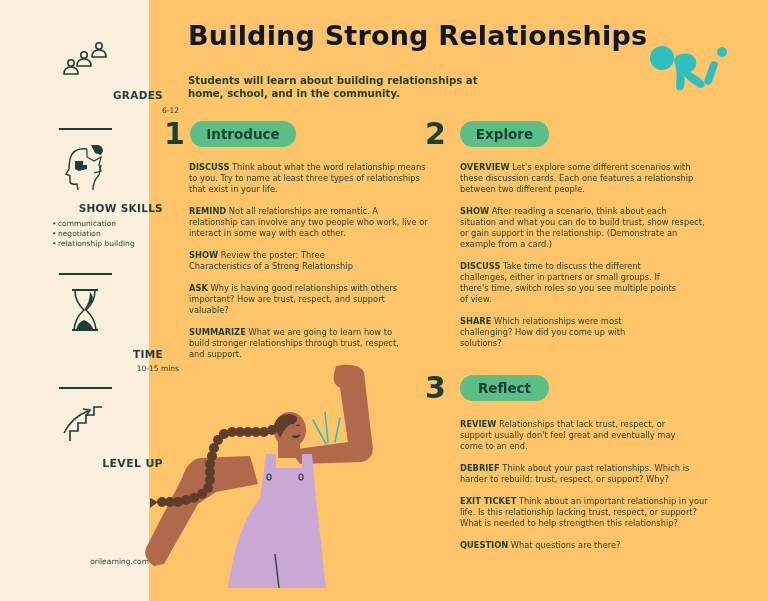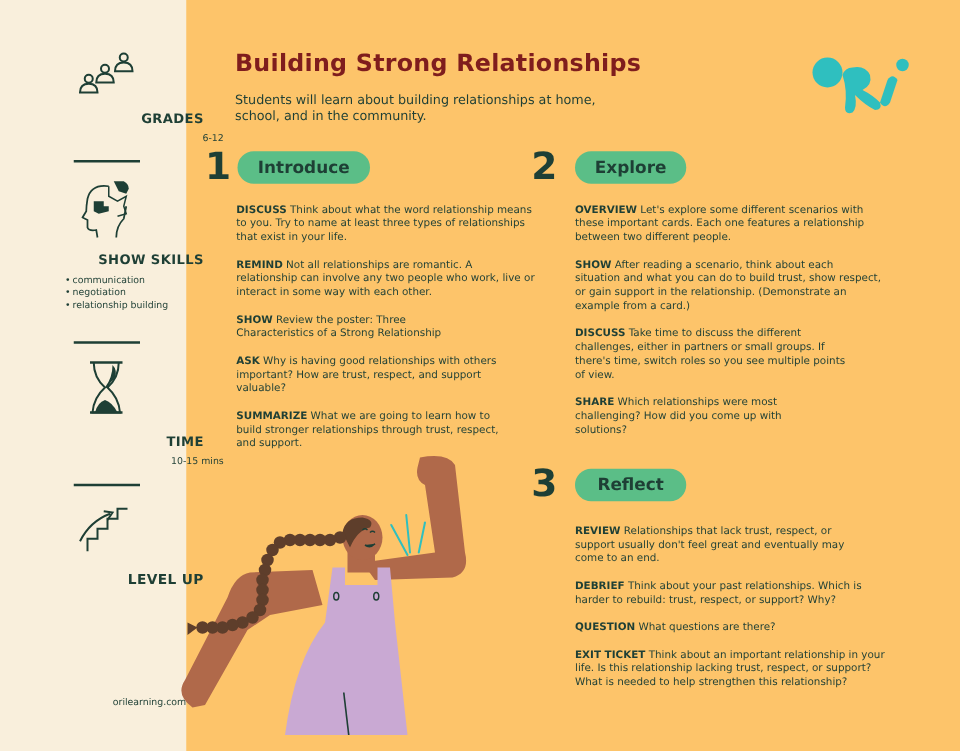--- a/index.html
+++ b/index.html
@@ -38,27 +38,27 @@
     .levelup-text {
       position: absolute; left: 36px; top: 473px; width: 100px;
       font-size: 7.6px; line-height: 10.3px; color: #1E3F35;
     }
     .website {
       position: absolute; left: 0; top: 557px; width: 149px; text-align: right;
       font-size: 7.5px; color: #1E3F35;
     }
 
     .title {
-      position: absolute; left: 188px; top: 40px;
-      font-weight: bold; font-size: 19px; color: #7f1d1d; letter-spacing: 0.2px;
+      position: absolute; left: 188px; top: 20px;
+      font-weight: bold; font-size: 27px; color: #0f172a; letter-spacing: 0.2px;
       white-space: nowrap;
     }
     .subtitle {
       position: absolute; left: 188px; top: 74px; width: 300px;
-      font-size: 10.2px; line-height: 13px; color: #1E3F35;
+      font-size: 10.2px; line-height: 13px; color: #1E3F35; font-weight: bold;
     }
     .logo { position: absolute; left: 648px; top: 38px; width: 84px; height: 56px; }
 
     .step-num {
       position: absolute; font-weight: bold; font-size: 30px; line-height: 30px; color: #1E3F35;
     }
     .pill {
       position: absolute; height: 26px; border-radius: 13px;
       background: #5BBE87; color: #1E3F35;
       font-weight: bold; font-size: 13.5px; line-height: 26px;
@@ -141,33 +141,33 @@
   <p class="para"><b>DISCUSS</b><span> Think about what the word relationship means to you. Try to name at least three types of relationships that exist in your life.</span></p>
   <p class="para"><b>REMIND</b><span> Not all relationships are romantic. A relationship can involve any two people who work, live or interact in some way with each other.</span></p>
   <p class="para" style="width:200px;"><b>SHOW</b><span> Review the poster: Three Characteristics of a Strong Relationship</span></p>
   <p class="para" style="width:210px;"><b>ASK</b><span> Why is having good relationships with others important? How are trust, respect, and support valuable?</span></p>
   <p class="para" style="width:225px;"><b>SUMMARIZE</b><span> What we are going to learn how to build stronger relationships through trust, respect, and support.</span></p>
 </div>
 
 <div class="step-num" style="left:425px;top:119px;">2</div>
 <div class="pill" style="left:460px;top:121px;width:89px;">Explore</div>
 <div class="section" style="left:460px;top:162px;width:245px;">
-  <p class="para"><b>OVERVIEW</b><span> Let's explore some different scenarios with these important cards. Each one features a relationship between two different people.</span></p>
+  <p class="para"><b>OVERVIEW</b><span> Let's explore some different scenarios with these discussion cards. Each one features a relationship between two different people.</span></p>
   <p class="para"><b>SHOW</b><span> After reading a scenario, think about each situation and what you can do to build trust, show respect, or gain support in the relationship. (Demonstrate an example from a card.)</span></p>
   <p class="para" style="width:225px;"><b>DISCUSS</b><span> Take time to discuss the different challenges, either in partners or small groups. If there's time, switch roles so you see multiple points of view.</span></p>
   <p class="para" style="width:175px;"><b>SHARE</b><span> Which relationships were most challenging? How did you come up with solutions?</span></p>
 </div>
 
 <div class="step-num" style="left:425px;top:373px;">3</div>
 <div class="pill" style="left:460px;top:375px;width:89px;">Reflect</div>
 <div class="section" style="left:460px;top:419px;width:250px;">
   <p class="para" style="width:235px;"><b>REVIEW</b><span> Relationships that lack trust, respect, or support usually don't feel great and eventually may come to an end.</span></p>
   <p class="para"><b>DEBRIEF</b><span> Think about your past relationships. Which is harder to rebuild: trust, respect, or support? Why?</span></p>
+  <p class="para"><b>EXIT TICKET</b><span> Think about an important relationship in your life. Is this relationship lacking trust, respect, or support? What is needed to help strengthen this relationship?</span></p>
   <p class="para"><b>QUESTION</b><span> What questions are there?</span></p>
-  <p class="para"><b>EXIT TICKET</b><span> Think about an important relationship in your life. Is this relationship lacking trust, respect, or support? What is needed to help strengthen this relationship?</span></p>
 </div>
 
 <svg class="illustration" viewBox="0 0 260 243">
 
   <path d="M196 8 Q218 4 224 14 L232 84 Q236 100 222 104 L160 106 L150 92 L208 84 L200 30 Q192 26 194 16 Z" fill="#B0694A"></path>
 
   <path d="M110 98 L60 100 Q48 102 42 120 L8 186 Q0 198 14 208 L24 206 L58 146 L76 134 L118 126 Z" fill="#B0694A"></path>
 
   <rect x="138" y="78" width="22" height="22" fill="#B0694A"></rect>
 

